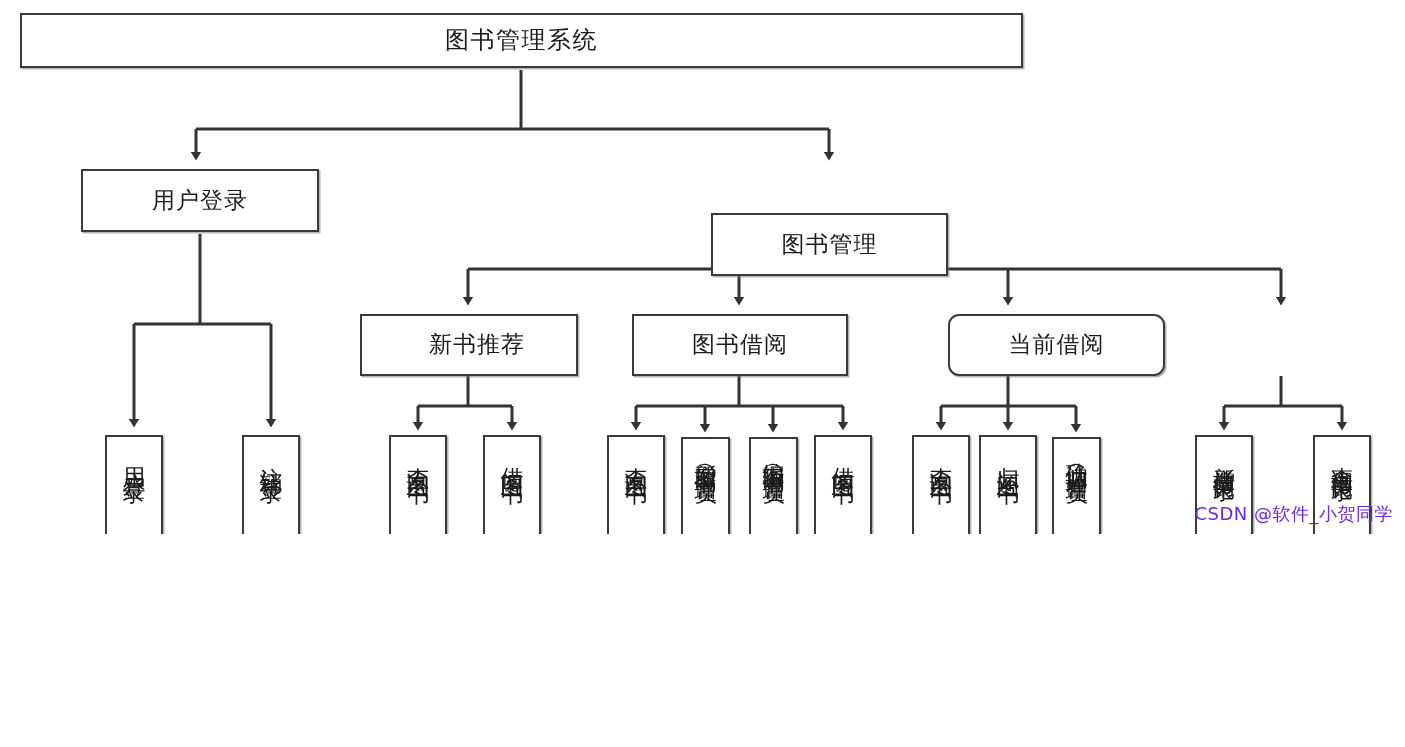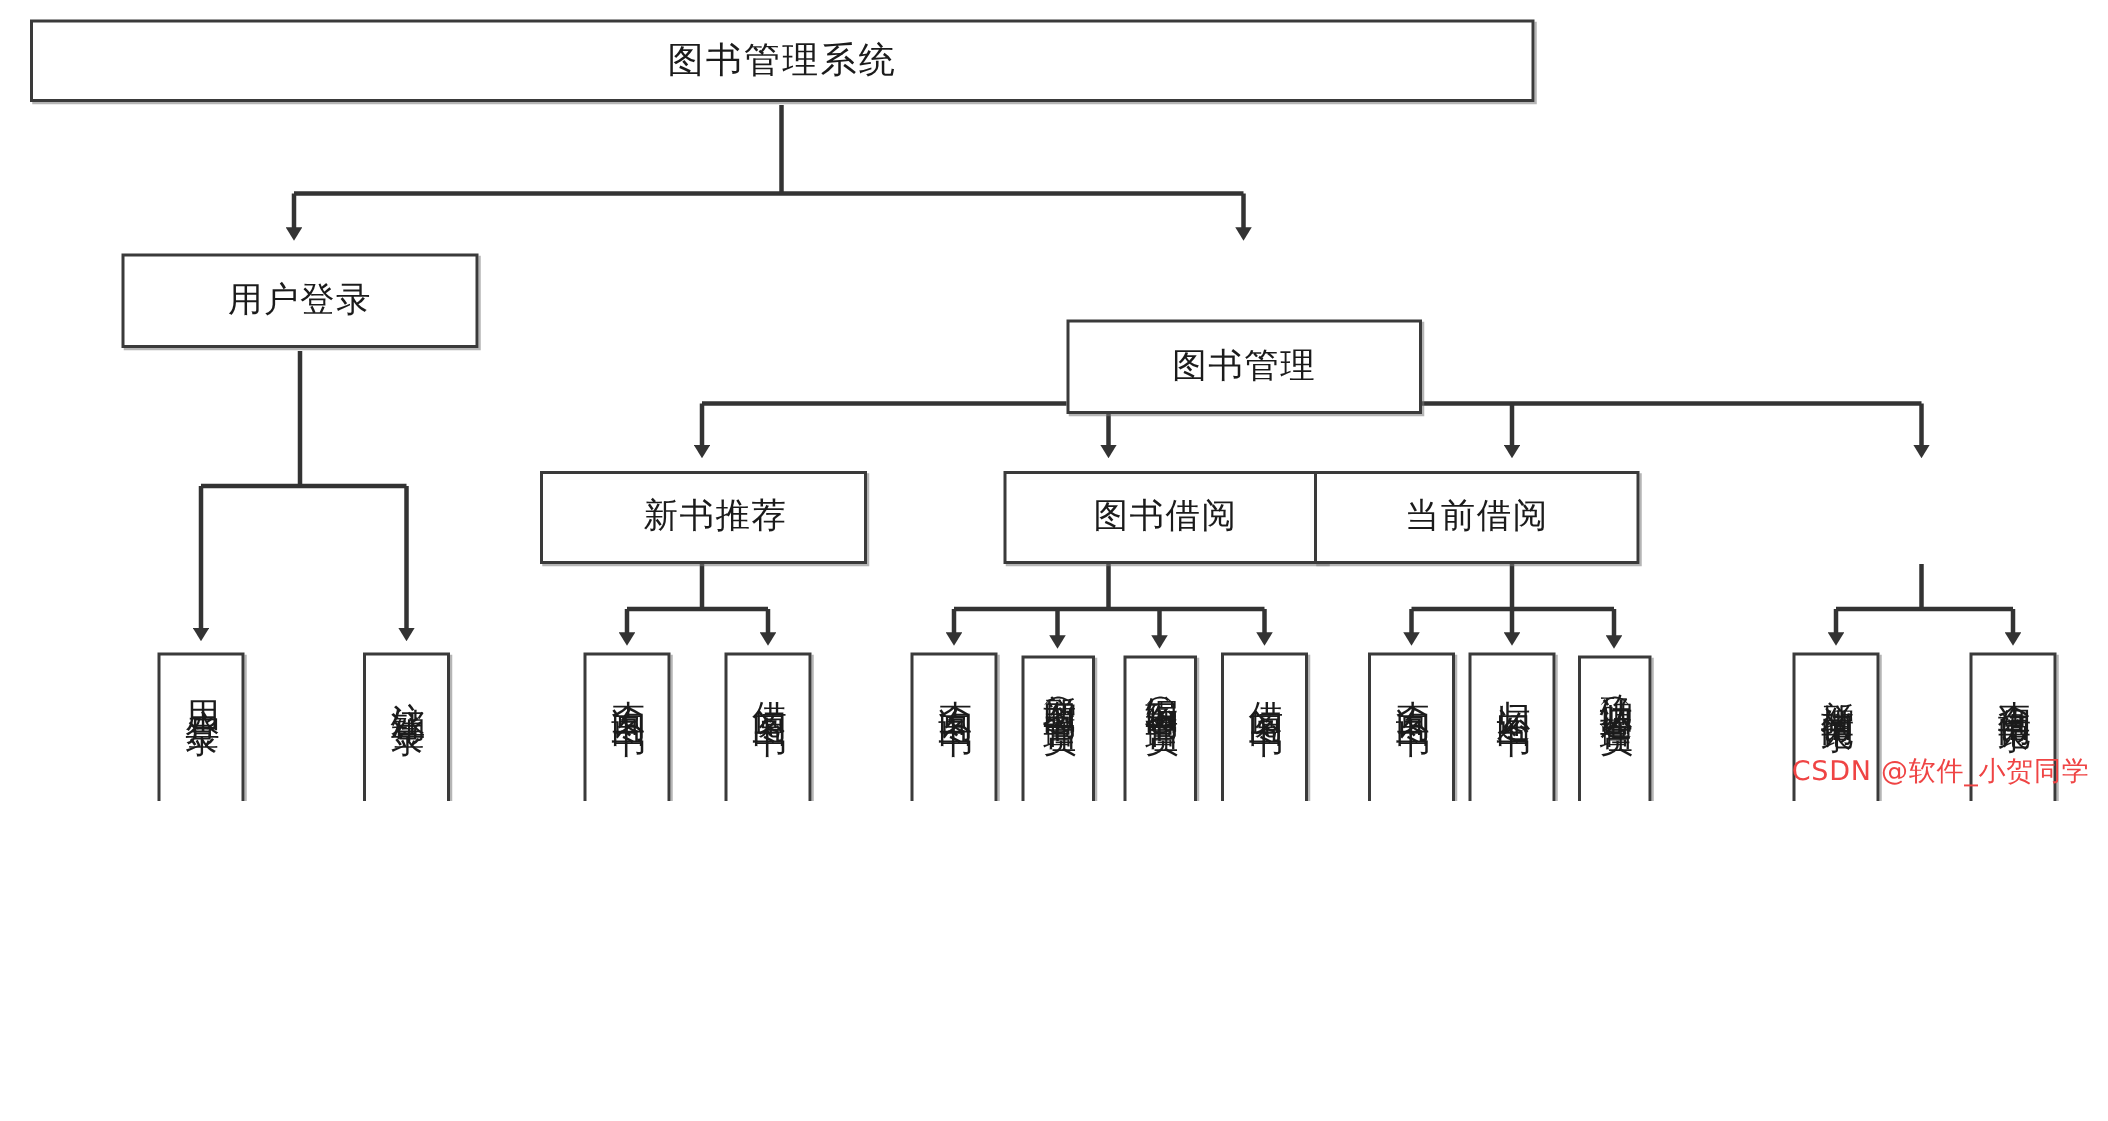--- a/index.html
+++ b/index.html
@@ -68,21 +68,21 @@
   }
   .node.vert.tall .lbl {
     font-size: 22px;
     letter-spacing: 3px;
   }
   .watermark {
     position: absolute;
     right: 12px;
     bottom: 8px;
     font-size: 18px;
-    color: #ef4444;
+    color: #6d28d9;
     letter-spacing: 0.5px;
     white-space: nowrap;
     user-select: none;
   }
 </style>
 </head>
 <body>
 
 <div id="canvas">
 
@@ -143,24 +143,24 @@
   <div class="node horiz" style="left:81px; top:169px; width:238px; height:63px;">
     <span class="lbl">用户登录</span>
   </div>
   <div class="node horiz" style="left:711px; top:169px; width:237px; height:63px;margin-top:44px;">
     <span class="lbl">图书管理</span>
   </div>
 
   <div class="node horiz" style="left:360px; top:314px; width:218px; height:62px;padding-left:16px;">
     <span class="lbl">新书推荐</span>
   </div>
-  <div class="node horiz" style="left:632px; top:314px; width:216px; height:62px;margin-left:37px;">
+  <div class="node horiz" style="left:632px; top:314px; width:216px; height:62px;">
     <span class="lbl">图书借阅</span>
   </div>
-  <div class="node horiz" style="left:876px; top:314px; width:217px; height:62px;">
+  <div class="node horiz" style="left:948px; top:314px; width:217px; height:62px;border-radius:11px;">
     <span class="lbl">当前借阅</span>
   </div>
 
   <div class="node vert" style="left:105px; top:435px; width:58px; height:300px;">
     <span class="lbl">用户登录</span>
   </div>
   <div class="node vert" style="left:242px; top:435px; width:58px; height:300px;">
     <span class="lbl">注销登录</span>
   </div>
 

